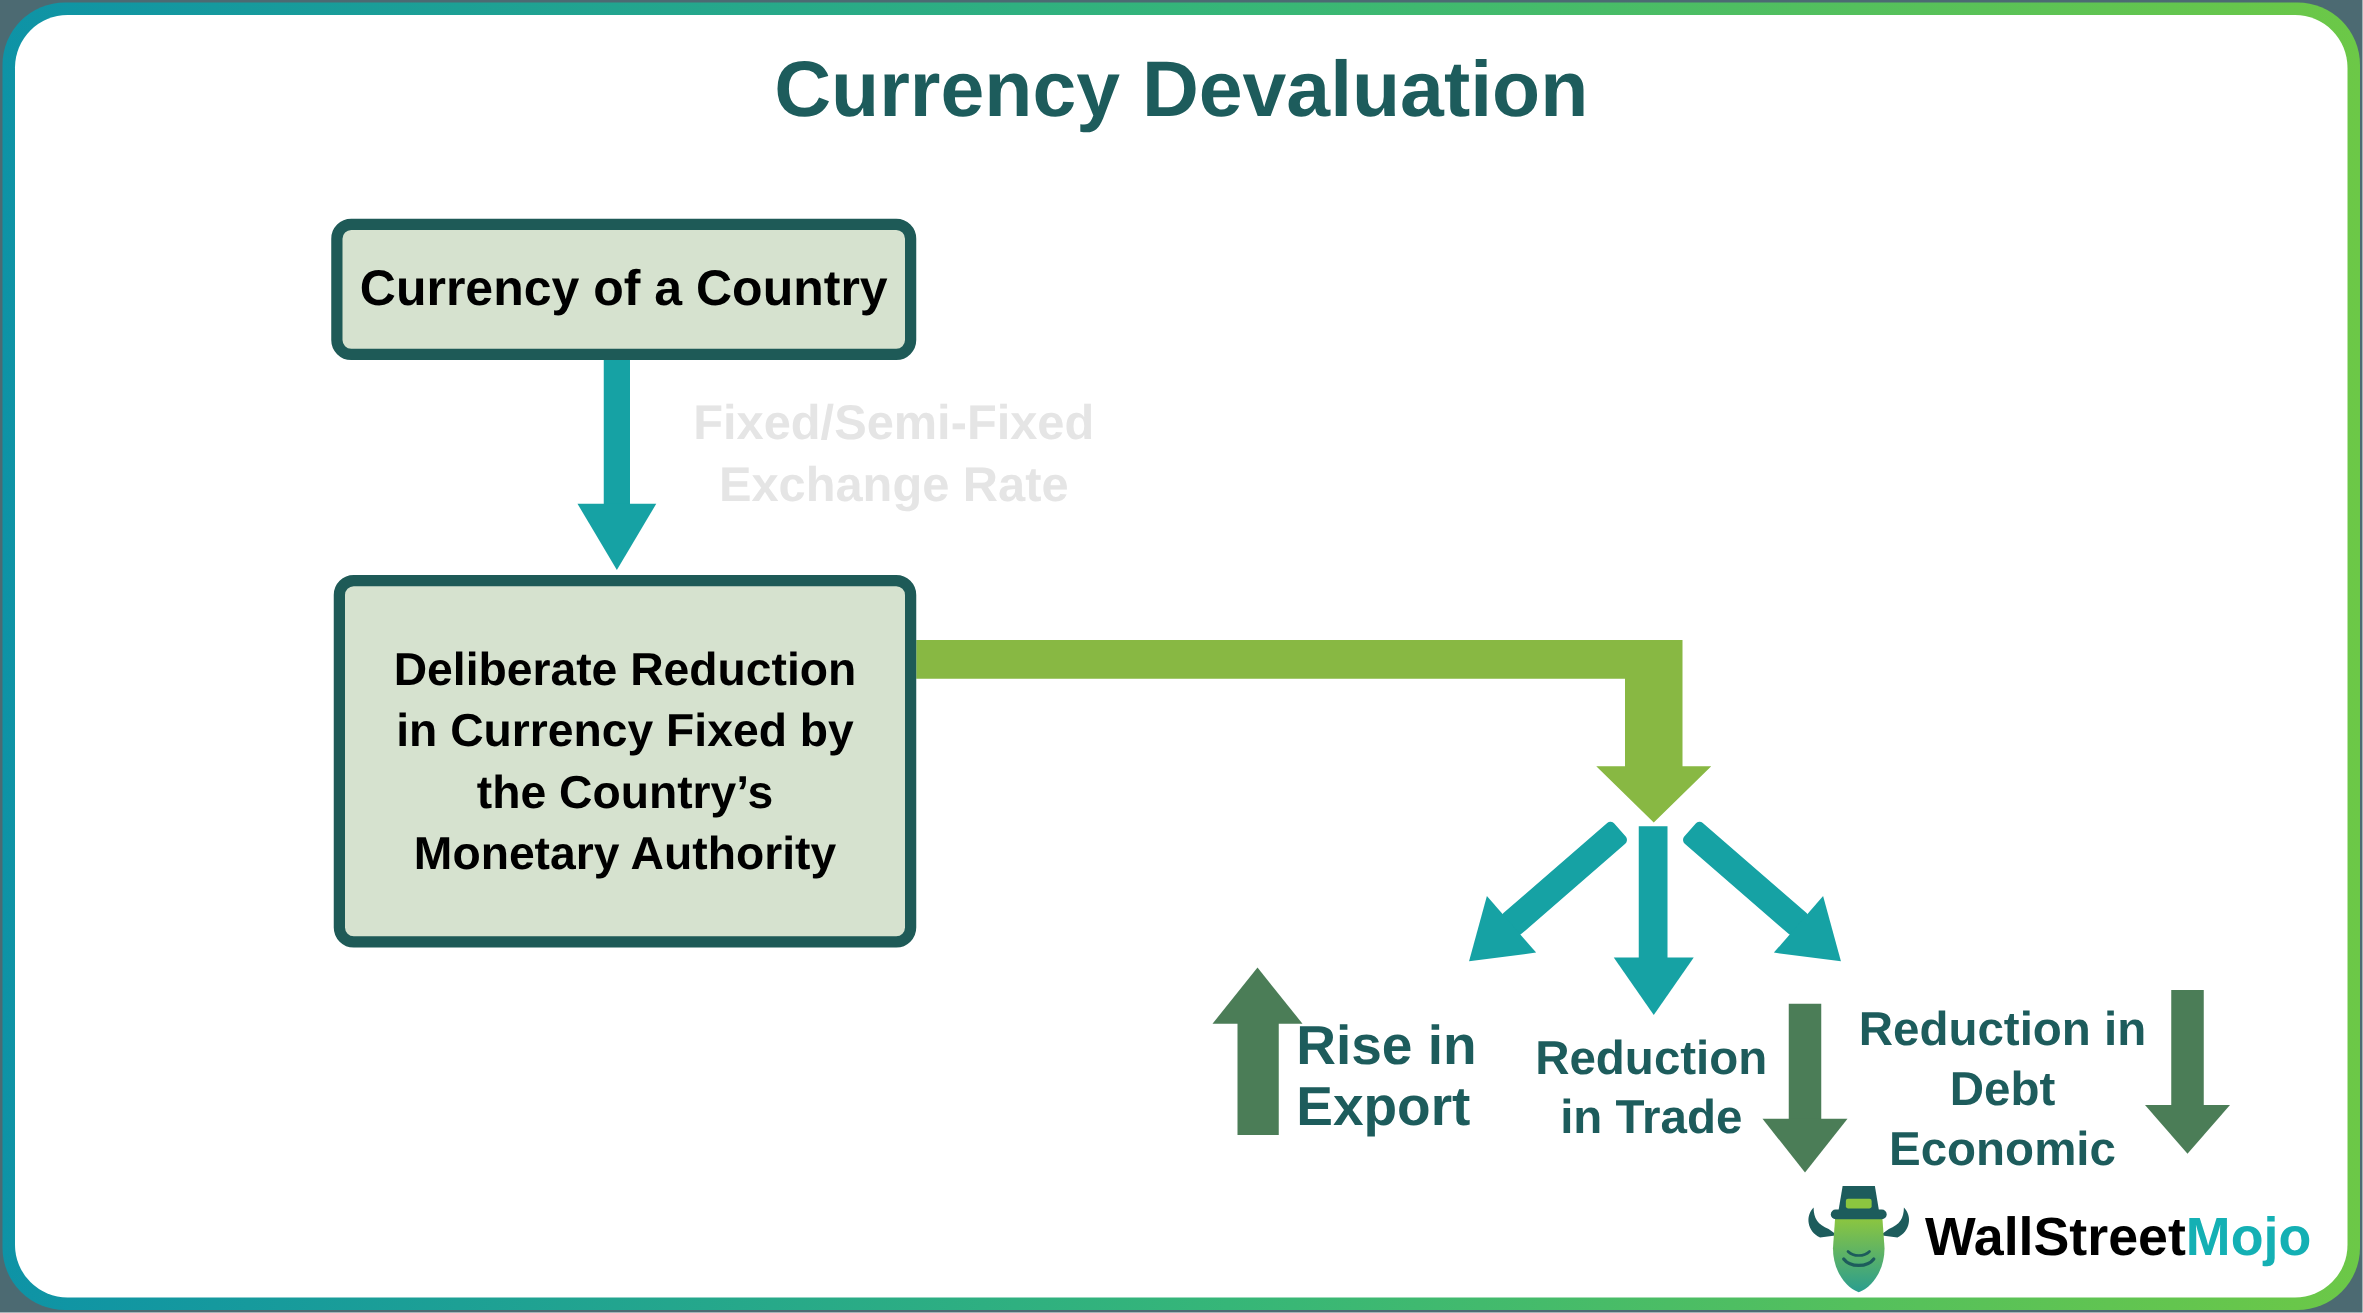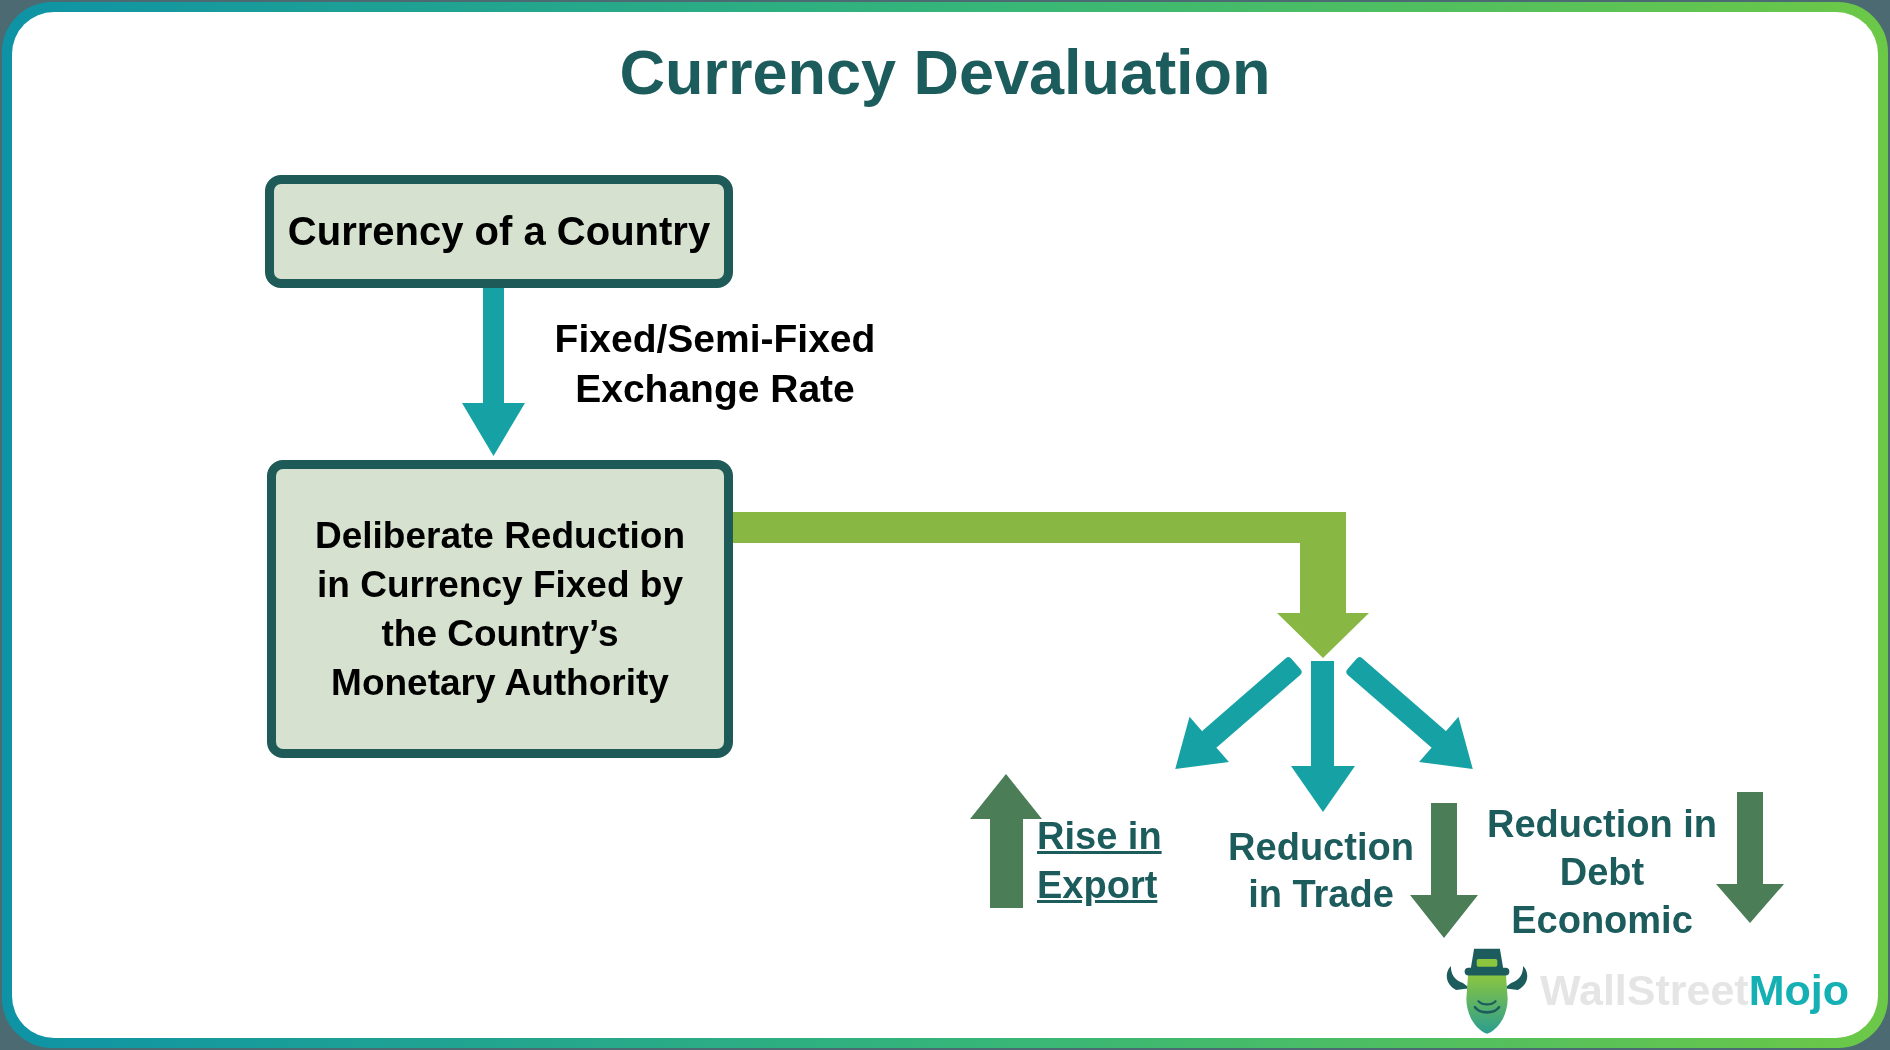--- a/index.html
+++ b/index.html
@@ -25,36 +25,36 @@
   .node{
     position:absolute;box-sizing:border-box;
     background:#d6e2cf;border:9px solid #1e5a57;border-radius:16px;
     display:flex;flex-direction:column;align-items:center;justify-content:center;
     color:#000000;font-weight:800;text-align:center;
   }
   .node-1{left:265px;top:175px;width:468px;height:113px;font-size:40px;}
   .node-2{left:267px;top:460px;width:466px;height:298px;font-size:37px;line-height:49px;}
   .edge-label{
     position:absolute;left:520px;top:314px;width:390px;
-    text-align:center;color:#000000;font-weight:800;
+    text-align:center;color:#e5e5e5;font-weight:800;
     font-size:39px;line-height:50px;
   }
   .arrow-layer{position:absolute;left:0;top:0;}
   .outcome{
     position:absolute;color:#1d5c5c;font-weight:800;
   }
-  .outcome-rise{left:1037px;top:812px;font-size:38px;line-height:49px;text-align:left;text-decoration:underline;}
+  .outcome-rise{left:1037px;top:812px;font-size:44px;line-height:49px;text-align:left;}
   .outcome-trade{left:1185px;top:824px;width:272px;font-size:38px;line-height:47px;text-align:center;}
   .outcome-debt{left:1446px;top:800px;width:312px;font-size:38px;line-height:48px;text-align:center;}
   .brand{
     position:absolute;left:1444px;top:944px;height:92px;
     display:flex;align-items:center;gap:10px;
   }
   .wordmark{font-size:43px;font-weight:800;white-space:nowrap;}
-  .wordmark .primary{color:#e5e5e5;}
+  .wordmark .primary{color:#000000;}
   .wordmark .accent{color:#14b0b4;}
 </style>
 </head>
 <body>
 
 <div class="frame">
   <div class="canvas"></div>
 </div>
 
 <div class="stage">

